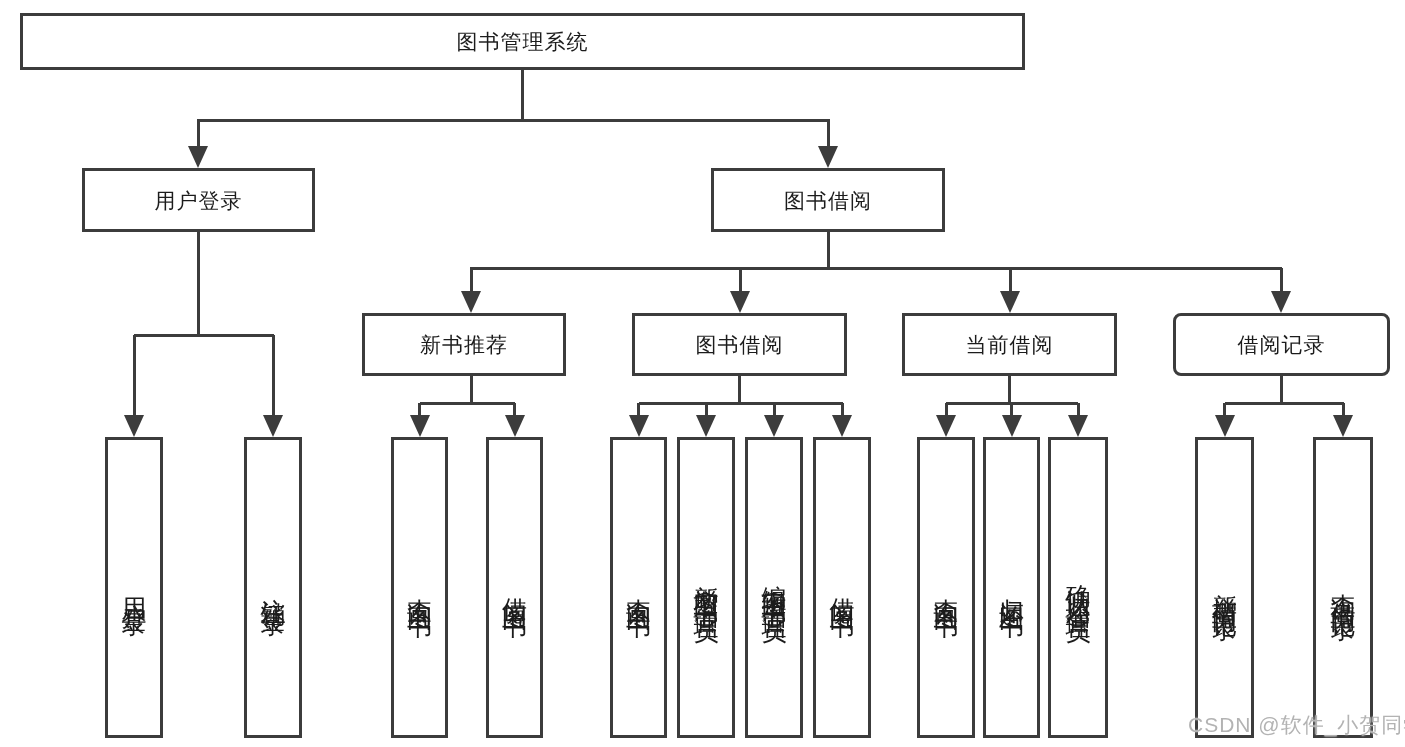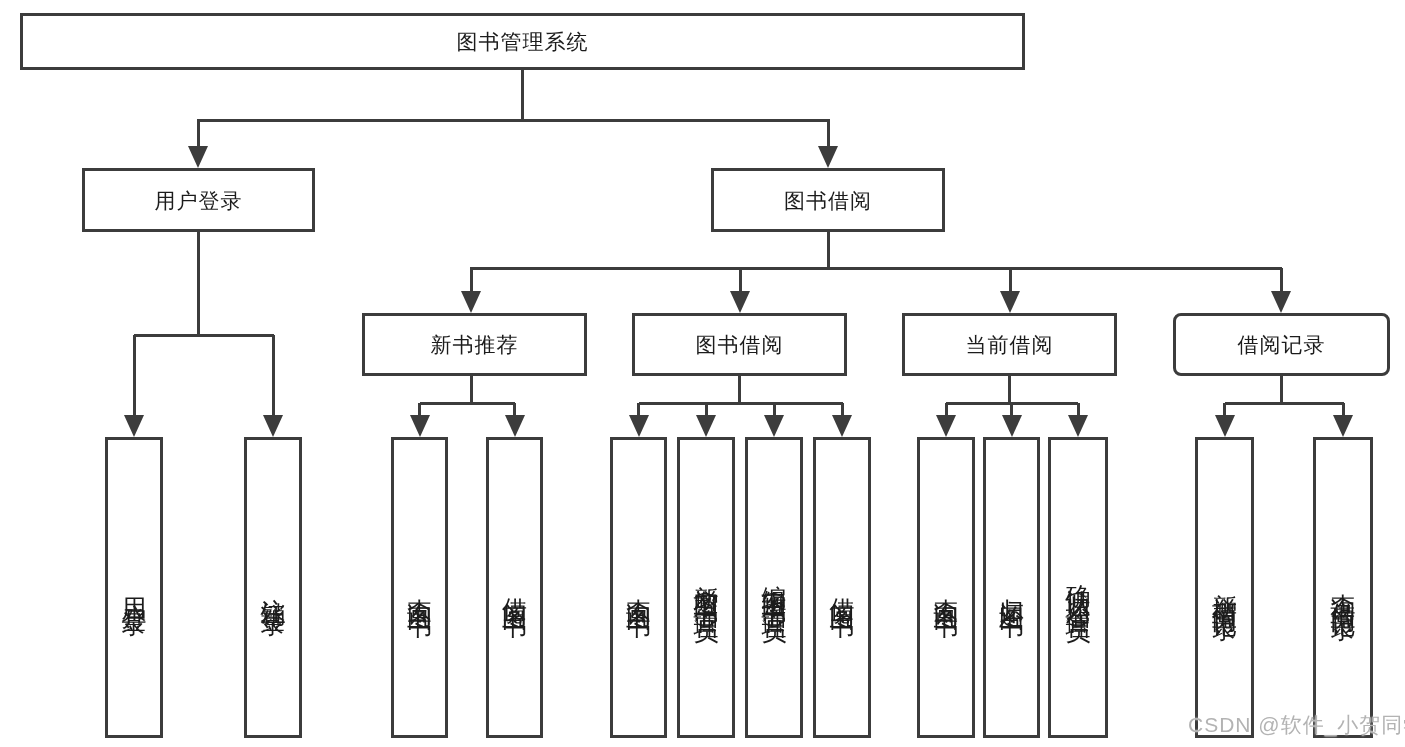--- a/index.html
+++ b/index.html
@@ -52,21 +52,21 @@
 </head>
 <body>
 
 <div id="canvas">
 
   <div class="box" style="left:20px;top:13px;width:1005px;height:57px;">图书管理系统</div>
 
   <div class="box" style="left:82px;top:168px;width:233px;height:64px;">用户登录</div>
   <div class="box" style="left:711px;top:168px;width:234px;height:64px;">图书借阅</div>
 
-  <div class="box" style="left:362px;top:313px;width:225px;height:63px;">新书推荐</div>
+  <div class="box" style="left:362px;top:313px;width:204px;height:63px;">新书推荐</div>
   <div class="box" style="left:632px;top:313px;width:215px;height:63px;">图书借阅</div>
   <div class="box" style="left:902px;top:313px;width:215px;height:63px;">当前借阅</div>
   <div class="box" style="left:1173px;top:313px;width:217px;height:63px;border-radius:8px;">借阅记录</div>
 
   <div class="box vbox" style="left:105px;top:437px;width:58px;height:301px;">用户登录</div>
   <div class="box vbox" style="left:244px;top:437px;width:58px;height:301px;">注销登录</div>
 
   <div class="box vbox" style="left:391px;top:437px;width:57px;height:301px;">查询图书</div>
   <div class="box vbox" style="left:486px;top:437px;width:57px;height:301px;">借阅图书</div>
 

